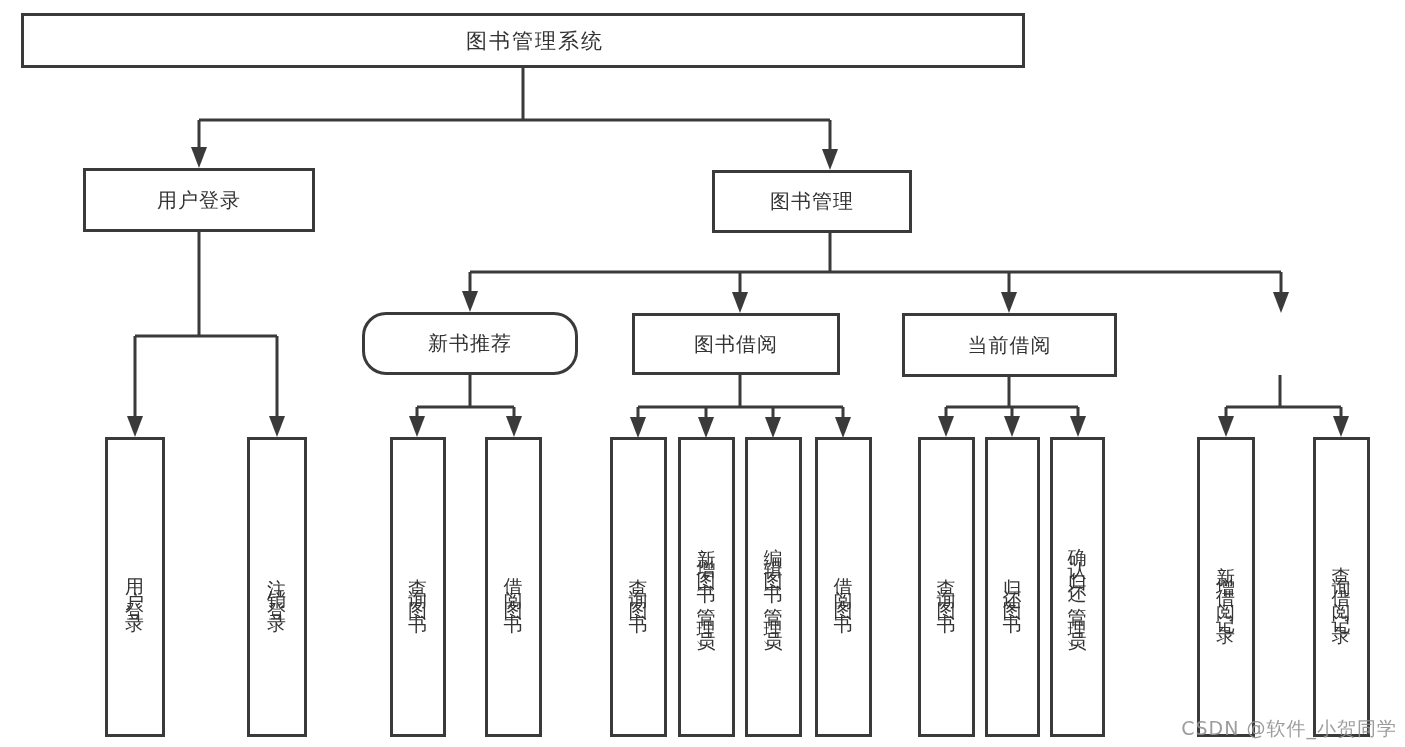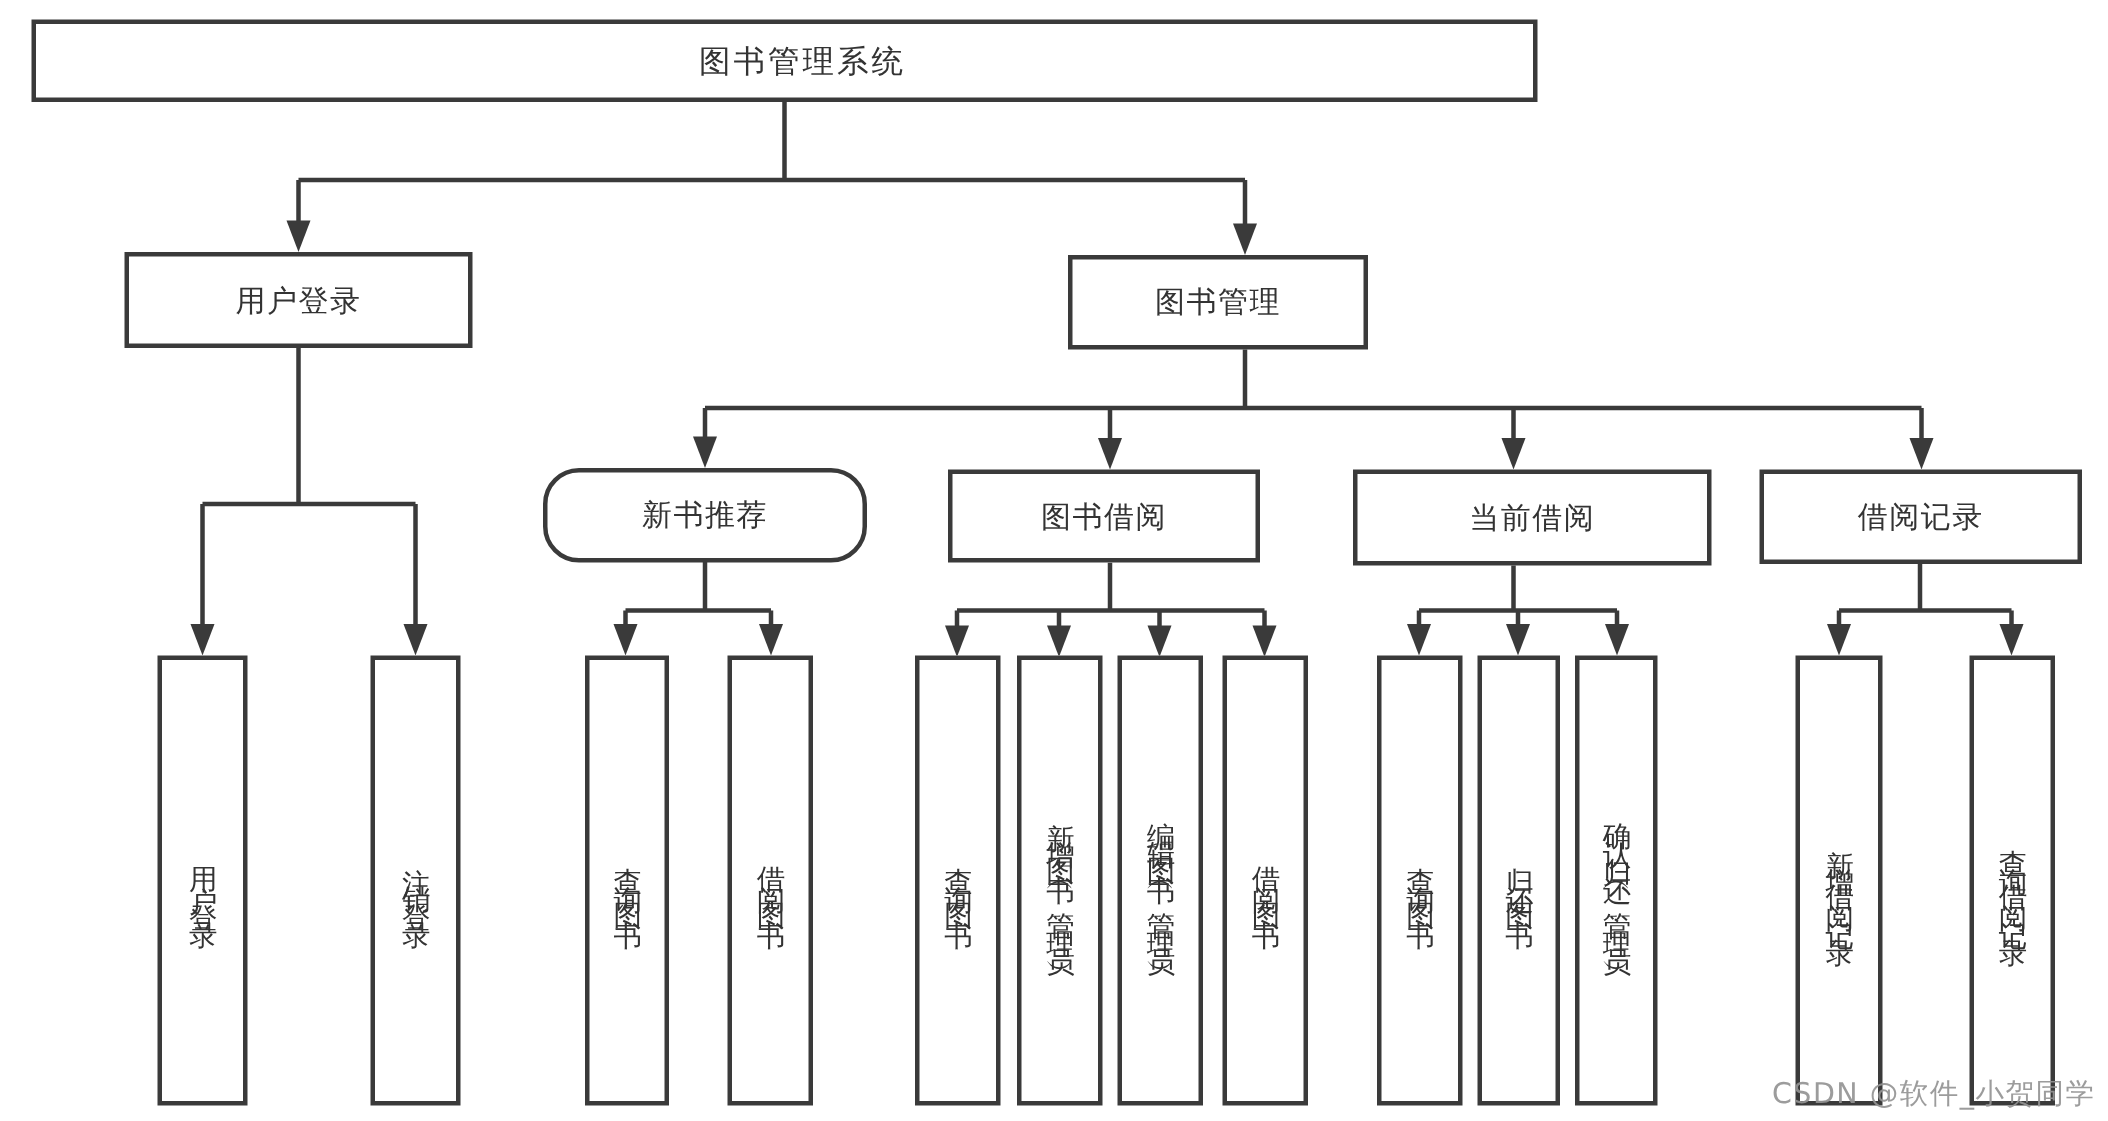--- a/index.html
+++ b/index.html
@@ -89,22 +89,21 @@
     </g>
   </svg>
 
   <div class="box rootbox" style="left:21px; top:13px; width:1004px; height:55px;">图书管理系统</div>
 
   <div class="box hbox" style="left:83px; top:168px; width:232px; height:64px;">用户登录</div>
   <div class="box hbox" style="left:712px; top:170px; width:200px; height:63px;">图书管理</div>
 
   <div class="box hbox" style="left:362px; top:312px; width:216px; height:63px;border-radius:24px;">新书推荐</div>
   <div class="box hbox" style="left:632px; top:313px; width:208px; height:62px;">图书借阅</div>
-  <div class="box hbox" style="left:902px; top:313px; width:239px; height:64px;">当前借阅</div>
-  <div class="box hbox" style="left:1173px; top:313px; width:215px; height:63px;">借阅记录</div>
+  <div class="box hbox" style="left:902px; top:313px; width:215px; height:64px;">当前借阅</div>
 
   <div class="box leaf" style="left:105px; top:437px; width:60px; height:300px;">
     <span class="vlabel">用户登录</span>
   </div>
   <div class="box leaf" style="left:247px; top:437px; width:60px; height:300px;">
     <span class="vlabel">注销登录</span>
   </div>
 
   <div class="box leaf" style="left:390px; top:437px; width:56px; height:300px;">
     <span class="vlabel">查询图书</span>

